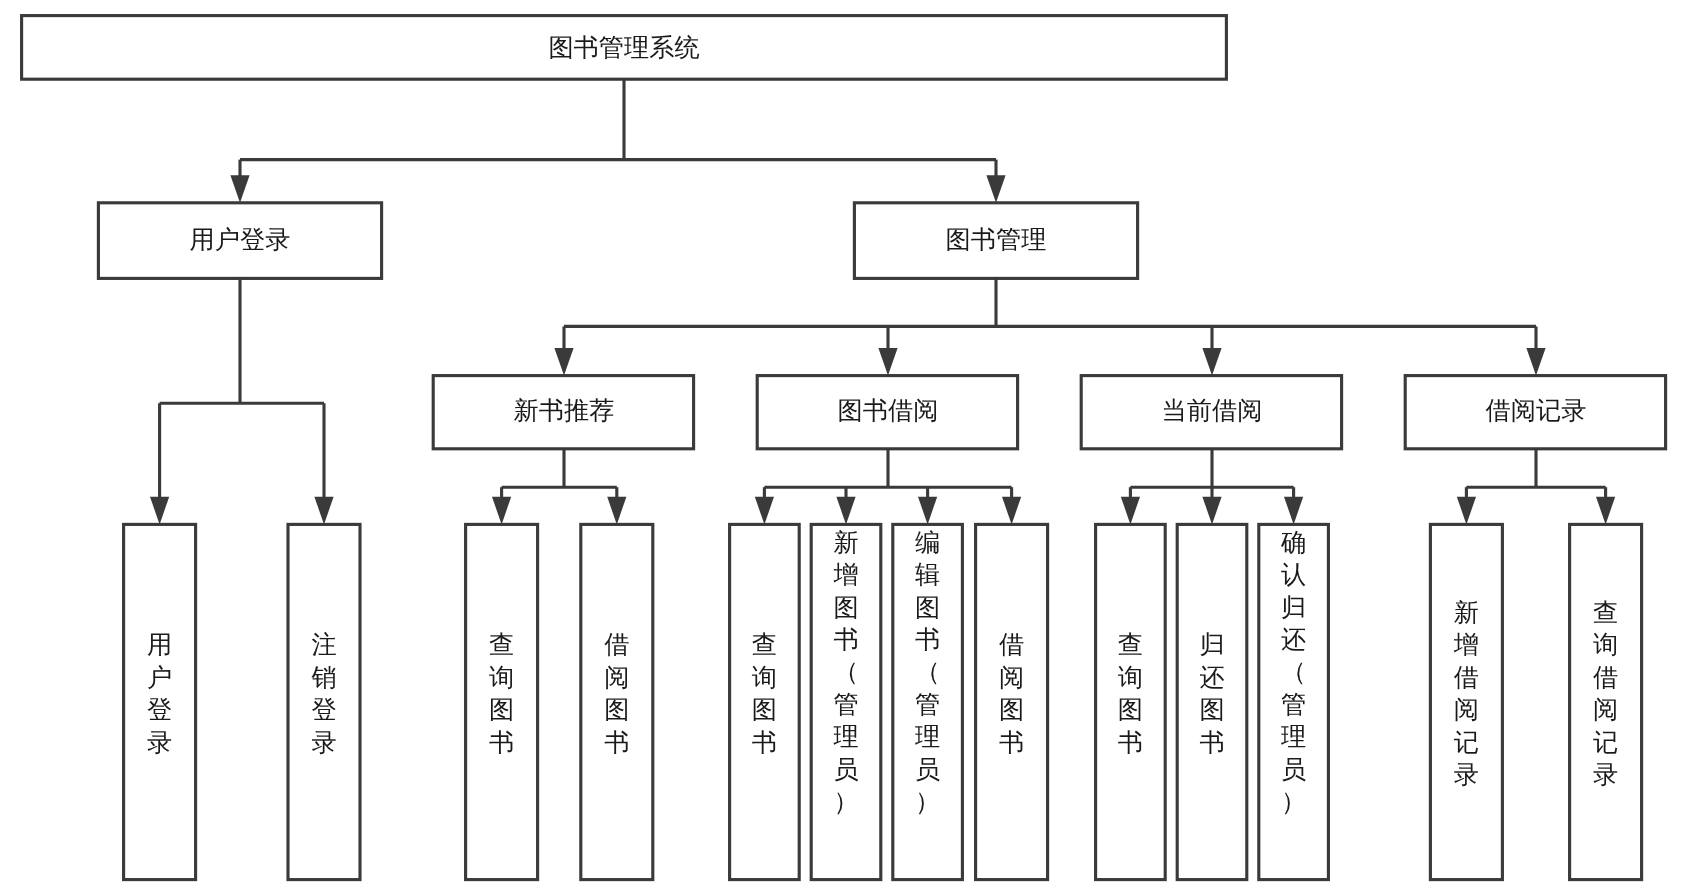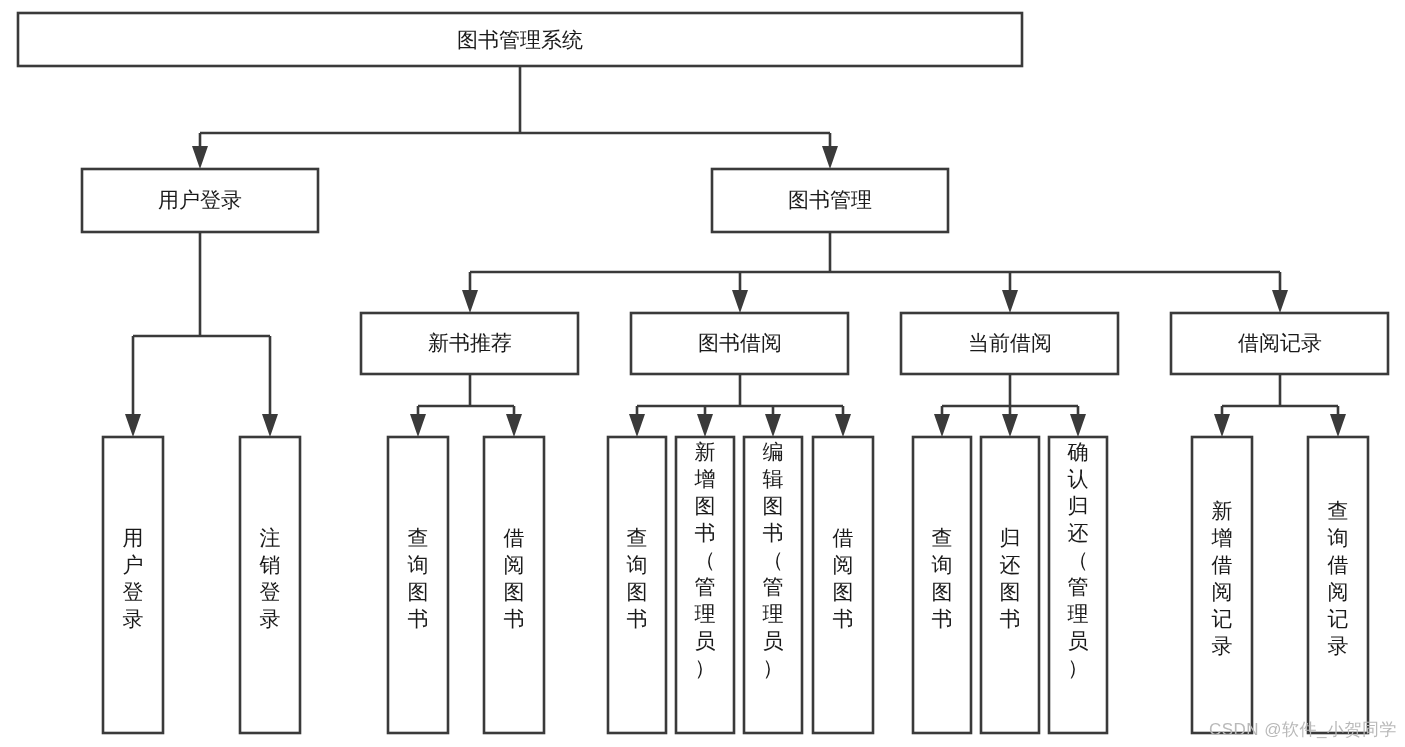--- a/index.html
+++ b/index.html
@@ -228,14 +228,13 @@
       <text class="node-label-vertical vtext" x="1222" y="0"><tspan x="1222" y="517.5">新</tspan><tspan x="1222" y="544.5">增</tspan><tspan x="1222" y="571.5">借</tspan><tspan x="1222" y="598.5">阅</tspan><tspan x="1222" y="625.5">记</tspan><tspan x="1222" y="652.5">录</tspan></text>
     </g>
 
     <g>
       <rect class="node-box" x="1308" y="437" width="60" height="296"></rect>
       <text class="node-label-vertical vtext" x="1338" y="0"><tspan x="1338" y="517.5">查</tspan><tspan x="1338" y="544.5">询</tspan><tspan x="1338" y="571.5">借</tspan><tspan x="1338" y="598.5">阅</tspan><tspan x="1338" y="625.5">记</tspan><tspan x="1338" y="652.5">录</tspan></text>
     </g>
 
   </svg>
 
-  <div class="watermark">CSDN @软件_小贺同学</div>
 </div>
 
 </body></html>

